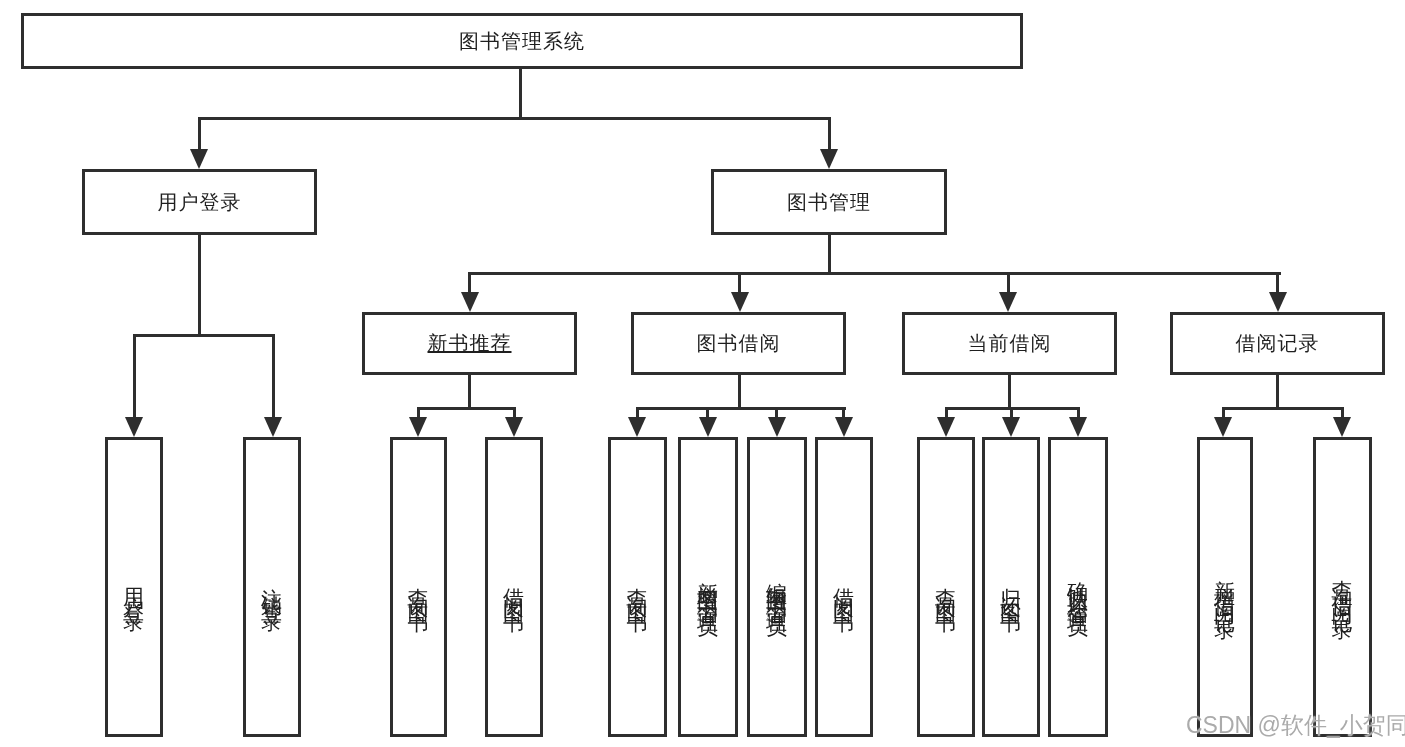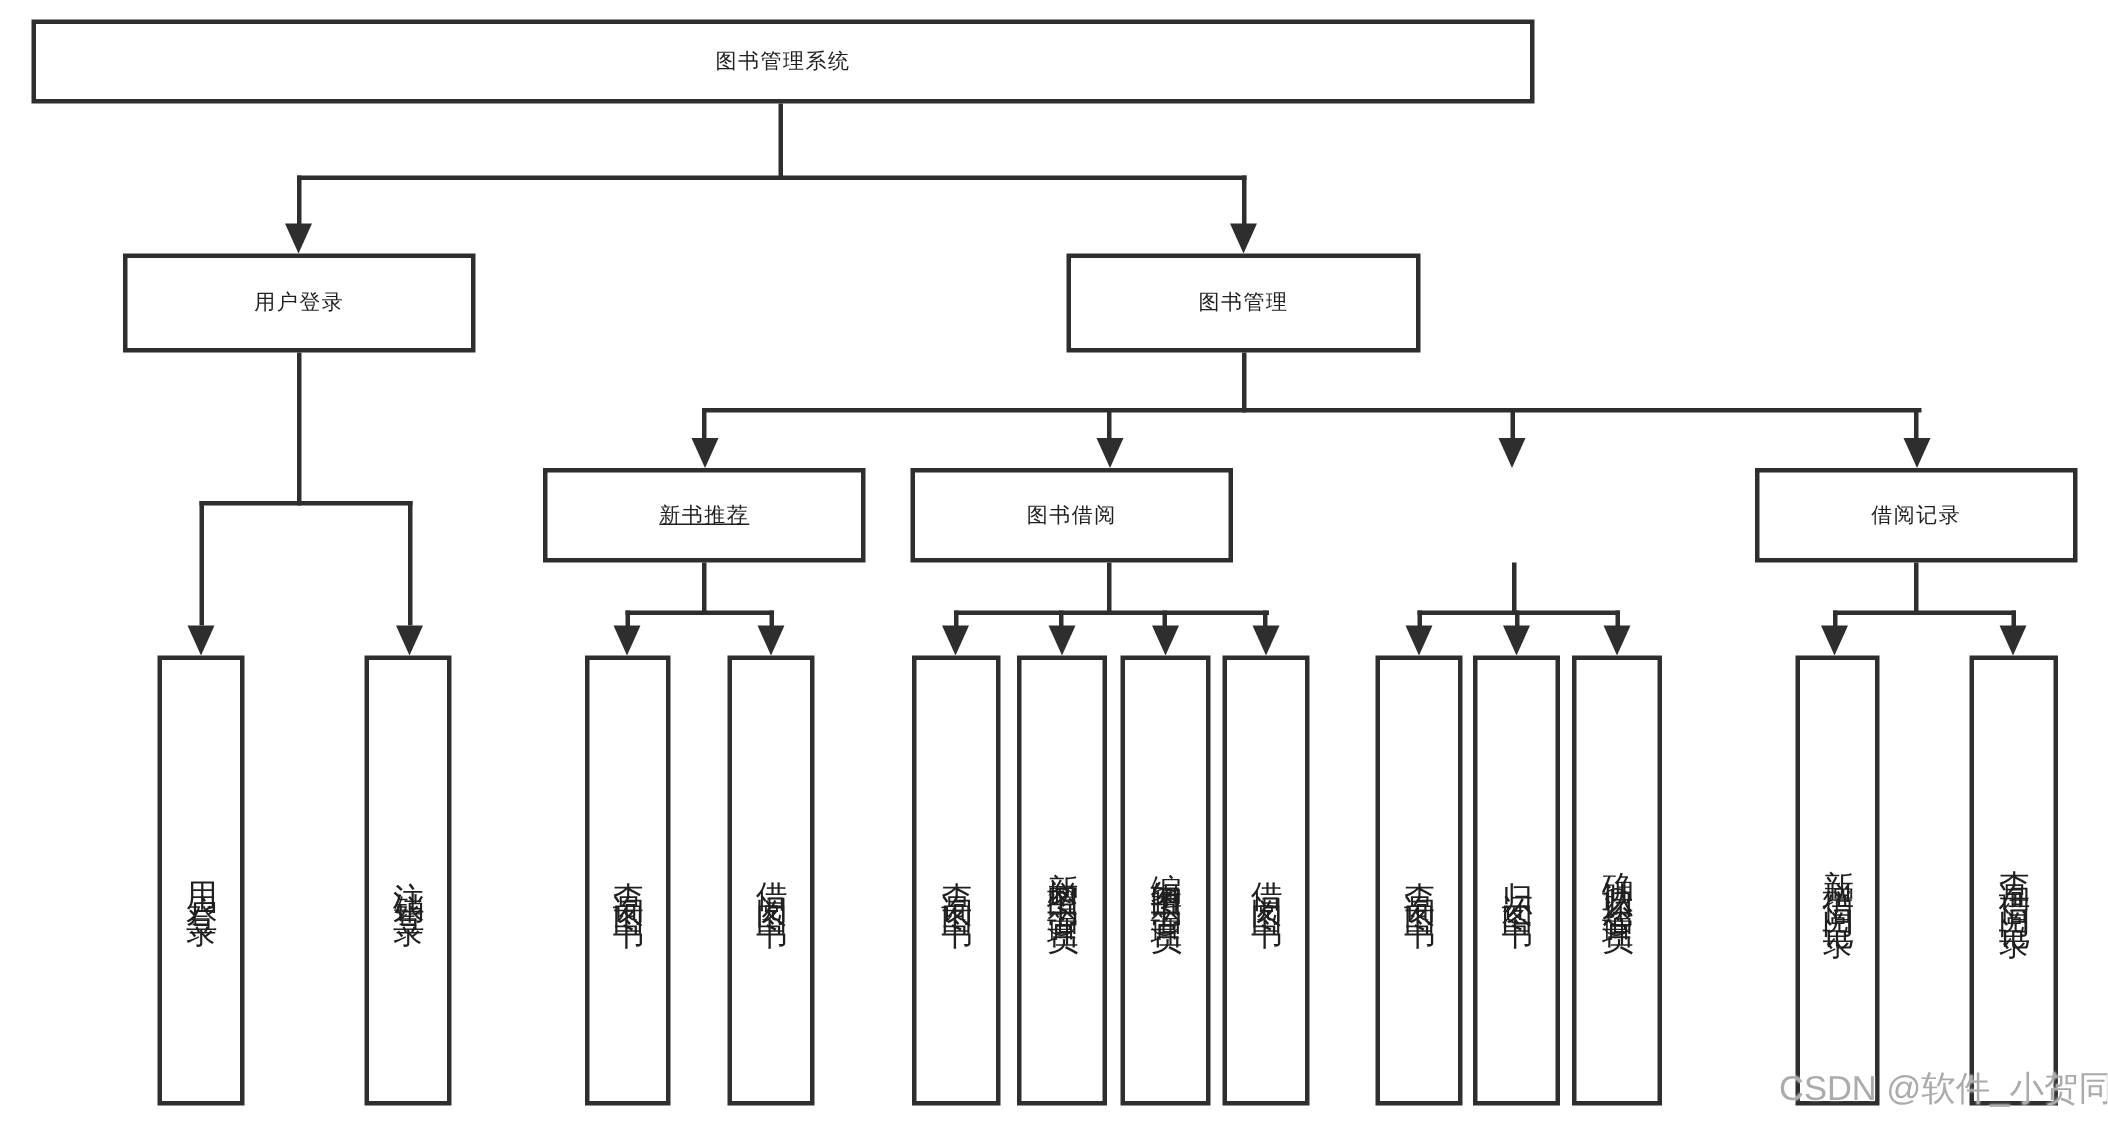--- a/index.html
+++ b/index.html
@@ -19,21 +19,21 @@
     position:absolute;
     box-sizing:border-box;
     border:3px solid var(--line);
     background:#fff;
     display:flex;
     align-items:center;
     justify-content:center;
     color:var(--text);
   }
   .box .hlabel{
-    font-size:14px;
+    font-size:20px;
     letter-spacing:1px;
     white-space:nowrap;
   }
   .box .vtext{
     writing-mode:vertical-rl;
     text-orientation:mixed;
     font-size:21px;
     letter-spacing:8px;
     line-height:1;
     white-space:nowrap;
@@ -96,22 +96,25 @@
   <div class="vline" style="left:738px;top:272px;height:22px;"></div>
   <div class="arrow" style="left:731px;top:292px;"></div>
   <div class="vline" style="left:1007px;top:272px;height:22px;"></div>
   <div class="arrow" style="left:999px;top:292px;"></div>
   <div class="vline" style="left:1276px;top:272px;height:22px;"></div>
   <div class="arrow" style="left:1269px;top:292px;"></div>
 
   <div class="box" style="left:362px;top:312px;width:215px;height:63px;text-decoration:underline;">
     <span class="hlabel">新书推荐</span>
   </div>
-  <div class="box" style="left:607px;top:312px;width:215px;height:63px;">
+  <div class="box" style="left:631px;top:312px;width:215px;height:63px;">
     <span class="hlabel">图书借阅</span>
+  </div>
+  <div class="box" style="left:902px;top:312px;width:215px;height:63px;">
+    <span class="hlabel">当前借阅</span>
   </div>
   <div class="box" style="left:1170px;top:312px;width:215px;height:63px;">
     <span class="hlabel">借阅记录</span>
   </div>
 
   <div class="vline" style="left:468px;top:375px;height:34px;"></div>
   <div class="hline" style="left:417px;top:407px;width:99px;"></div>
   <div class="vline" style="left:417px;top:407px;height:12px;"></div>
   <div class="arrow" style="left:409px;top:417px;"></div>
   <div class="vline" style="left:513px;top:407px;height:12px;"></div>

